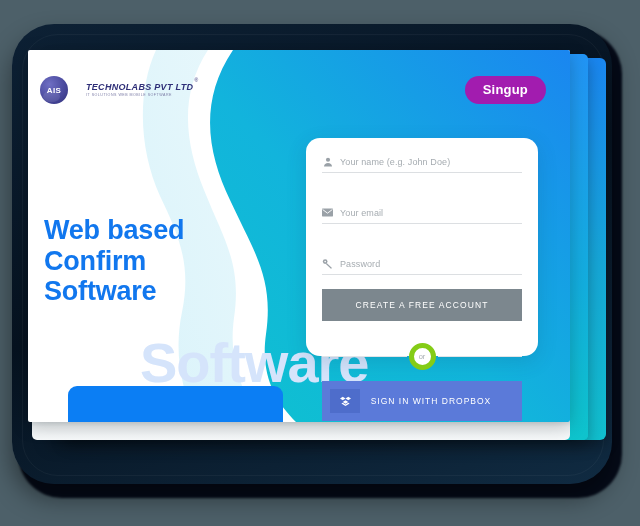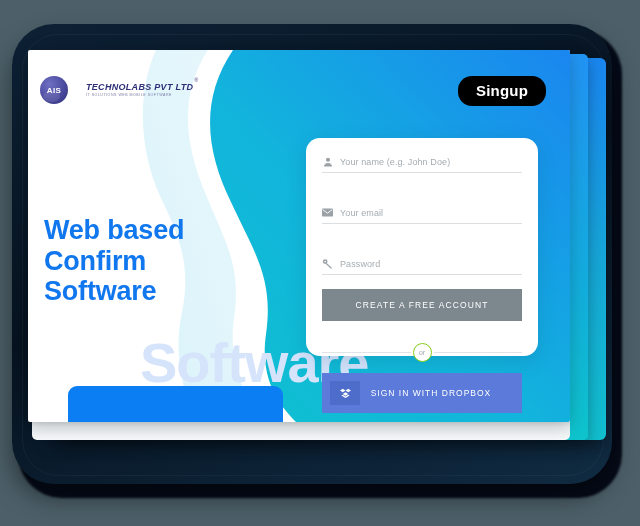--- a/index.html
+++ b/index.html
@@ -102,23 +102,23 @@
     inset: 0;
     overflow: hidden;
   }
   .blob-svg { position: absolute; left: 0; top: 0; }
 
   
   .signup-btn {
     position: absolute;
     right: 24px;
     top: 26px;
-    background: #000000;
+    background: #a21caf;
     color: #ffffff;
-    font-size: 15px;
+    font-size: 13px;
     font-weight: bold;
     letter-spacing: .2px;
     padding: 6px 18px 7px;
     border-radius: 14px;
     border: none;
     cursor: pointer;
     z-index: 6;
     font-family: "Liberation Sans", sans-serif;
   }
 
@@ -292,21 +292,21 @@
   }
   .or-line {
     flex: 1;
     height: 1px;
     background: #e1e4e7;
   }
   .or-circle {
     width: 17px;
     height: 17px;
     border-radius: 50%;
-    border: 1px solid #84cc16;
+    border: 5px solid #84cc16;
     display: flex;
     align-items: center;
     justify-content: center;
     font-size: 7.5px;
     color: #a8aeb3;
     background: #fff;
     flex: none;
     margin: 0 2px;
   }
 

